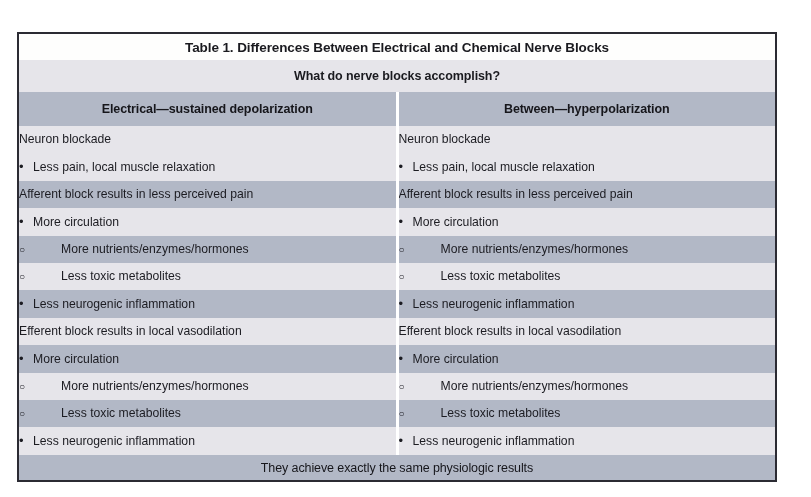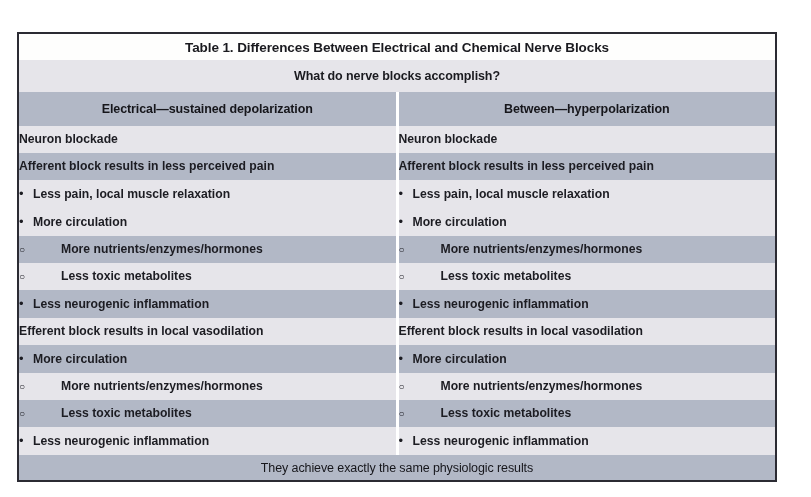--- a/index.html
+++ b/index.html
@@ -105,21 +105,21 @@
     width: 14px;
     font-size: 13px;
     color: #1c1c22;
   }
   .bullet-circ {
     display: inline-block;
     width: 42px;
     font-size: 10px;
     color: #1c1c22;
   }
-  .cell-text { display: inline; font-weight: bold; }
+  .cell-text { display: inline; }
 </style>
 </head>
 <body>
 
 <div id="table-wrap">
   <table class="nerve-table">
     <tbody>
 
       <tr class="row-title">
         <td colspan="2">Table 1. Differences Between Electrical and Chemical Nerve Blocks</td>
@@ -132,26 +132,26 @@
       <tr class="row-colheads">
         <td class="col-left">Electrical—sustained depolarization</td>
         <td>Between—hyperpolarization</td>
       </tr>
 
       <tr>
           <td class="body-cell band-light lvl0 col-left"><span class="cell-text">Neuron blockade</span></td>
           <td class="body-cell band-light lvl0"><span class="cell-text">Neuron blockade</span></td>
         </tr>
         <tr>
+          <td class="body-cell band-light lvl1 col-left"><span class="bullet-dot">•</span><span class="cell-text">Less pain, local muscle relaxation</span></td>
+          <td class="body-cell band-light lvl1"><span class="bullet-dot">•</span><span class="cell-text">Less pain, local muscle relaxation</span></td>
+        </tr>
+        <tr>
           <td class="body-cell band-dark lvl0 col-left"><span class="cell-text">Afferent block results in less perceived pain</span></td>
           <td class="body-cell band-dark lvl0"><span class="cell-text">Afferent block results in less perceived pain</span></td>
-        </tr>
-        <tr>
-          <td class="body-cell band-light lvl1 col-left"><span class="bullet-dot">•</span><span class="cell-text">Less pain, local muscle relaxation</span></td>
-          <td class="body-cell band-light lvl1"><span class="bullet-dot">•</span><span class="cell-text">Less pain, local muscle relaxation</span></td>
         </tr>
         <tr>
           <td class="body-cell band-light lvl1 col-left"><span class="bullet-dot">•</span><span class="cell-text">More circulation</span></td>
           <td class="body-cell band-light lvl1"><span class="bullet-dot">•</span><span class="cell-text">More circulation</span></td>
         </tr>
         <tr>
           <td class="body-cell band-dark lvl2 col-left"><span class="bullet-circ">○</span><span class="cell-text">More nutrients/enzymes/hormones</span></td>
           <td class="body-cell band-dark lvl2"><span class="bullet-circ">○</span><span class="cell-text">More nutrients/enzymes/hormones</span></td>
         </tr>
         <tr>

